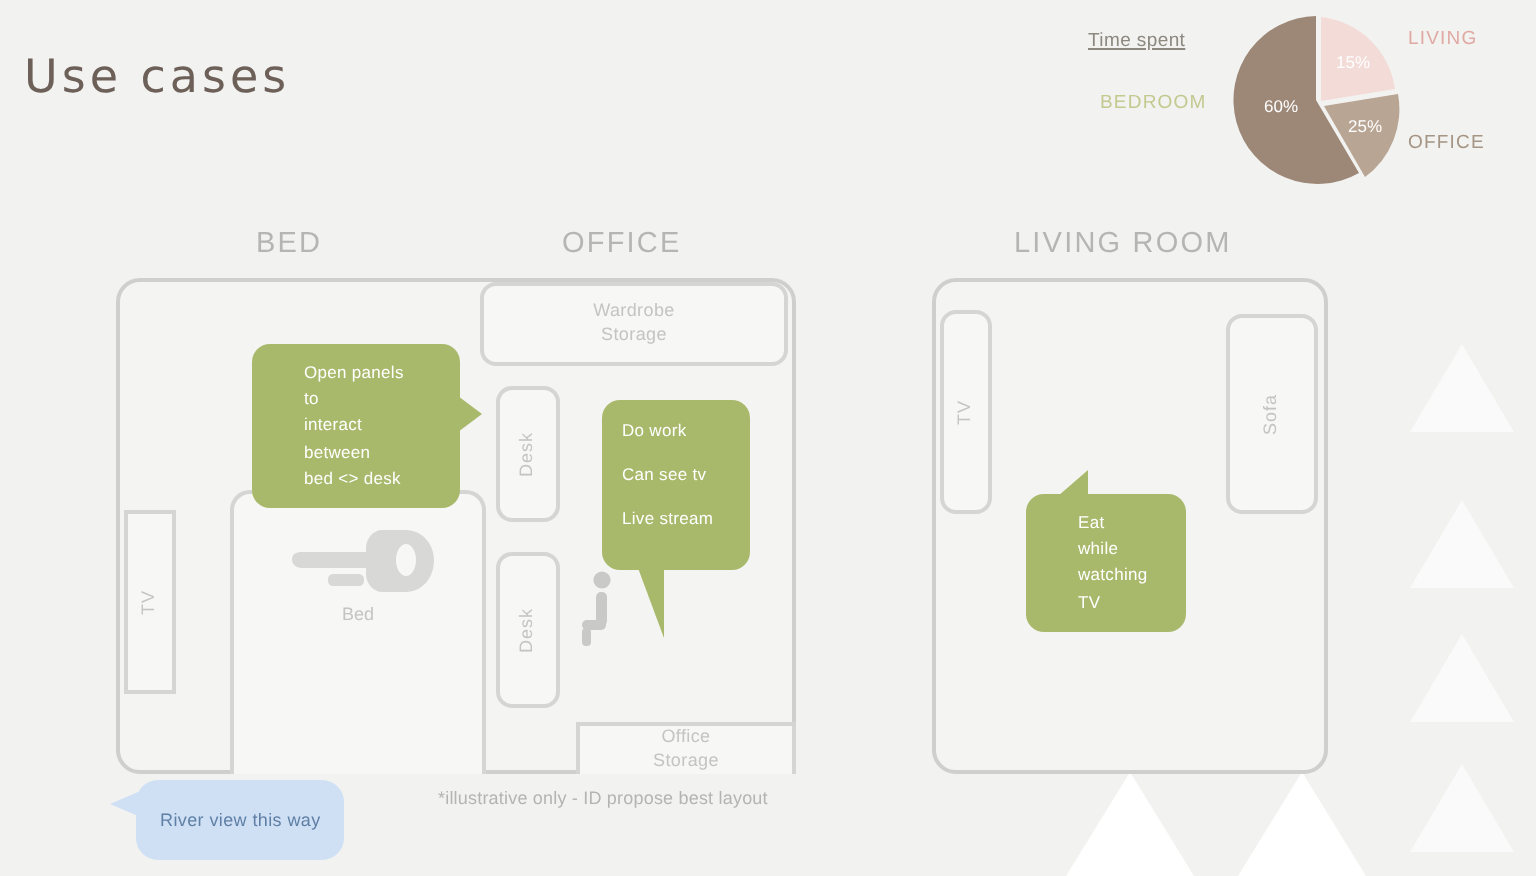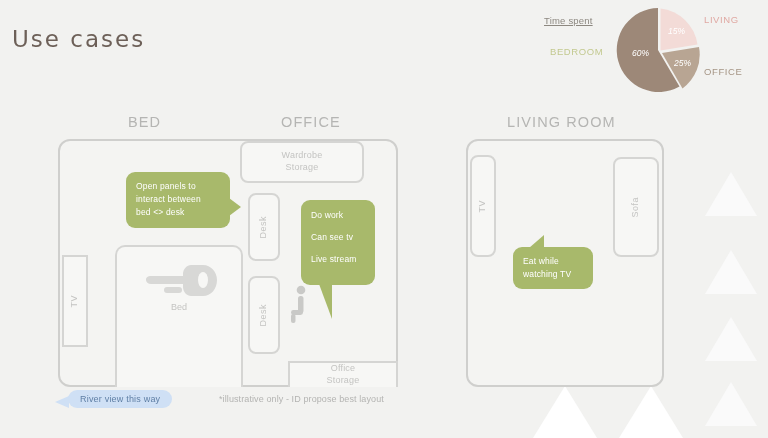--- a/index.html
+++ b/index.html
@@ -77,21 +77,20 @@
     left: 78px;
     top: 2px;
     width: 88px;
     height: 88px;
   }
   .slice-pct {
     position: absolute;
     font-size: 8.5px;
     color: #ffffff;
     font-weight: 400;
-    font-style: italic;
   }
 
   
   .room-header {
     position: absolute;
     font-size: 14.5px;
     letter-spacing: 1.1px;
     color: #b5b5b3;
   }
   #hdr-bed  { left: 128px; top: 114px; }
@@ -172,21 +171,21 @@
   }
 
   
   .callout {
     position: absolute;
     background: #a8b96b;
     border-radius: 9px;
     color: #ffffff;
     font-size: 8.5px;
     line-height: 1.55;
-    padding: 8px 10px;
+    padding: 8px 26px;
     box-sizing: border-box;
     letter-spacing: .15px;
   }
   .callout .tail {
     position: absolute;
     width: 0;
     height: 0;
   }
   
   .tail-right {
@@ -228,21 +227,21 @@
   #callout-watchtv { left: 126px; top: 328px; width: 104px; }
   #callout-eat     { left: 513px; top: 247px; width: 80px; }
 
   
   #river-pill {
     position: absolute;
     left: 68px;
     top: 390px;
     background: #cfe0f5;
     border-radius: 11px;
-    padding: 4px 12px;
+    padding: 15px 12px;
     font-size: 9px;
     color: #5f7fa5;
     letter-spacing: .2px;
   }
   #river-arrow {
     position: absolute;
     left: 55px;
     top: 396px;
     width: 0;
     height: 0;
@@ -298,21 +297,21 @@
   <div class="room-header" id="hdr-bed">BED</div>
   <div class="room-header" id="hdr-office">OFFICE</div>
   <div class="room-header" id="hdr-living">LIVING ROOM</div>
 
   <div class="plan" id="plan-bedroom"></div>
 
   <div class="furn vert plain" style="left:62px; top:255px; width:26px; height:92px;">
     <span>TV</span>
   </div>
 
-  <div class="furn" style="left:240px; top:141px; width:124px; height:42px; flex-direction:column;">
+  <div class="furn" style="left:240px; top:141px; width:154px; height:42px; flex-direction:column;">
     <span>Wardrobe</span>
     <span>Storage</span>
   </div>
 
   <div class="furn vert" style="left:248px; top:193px; width:32px; height:68px;">
     <span>Desk</span>
   </div>
 
   <div class="furn vert" style="left:248px; top:276px; width:32px; height:78px;">
     <span>Desk</span>

